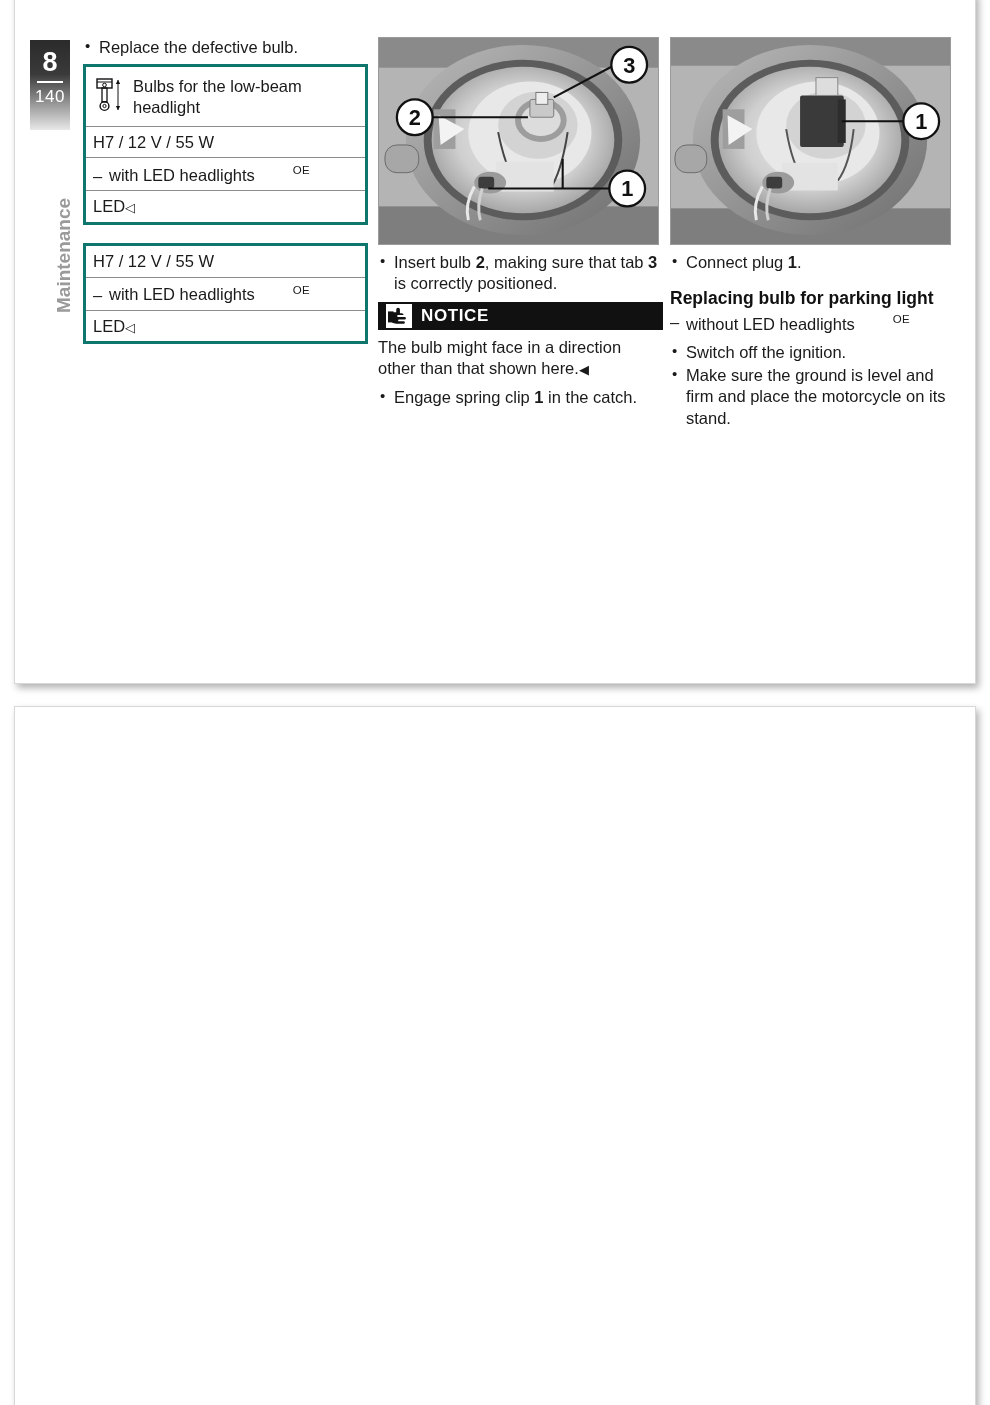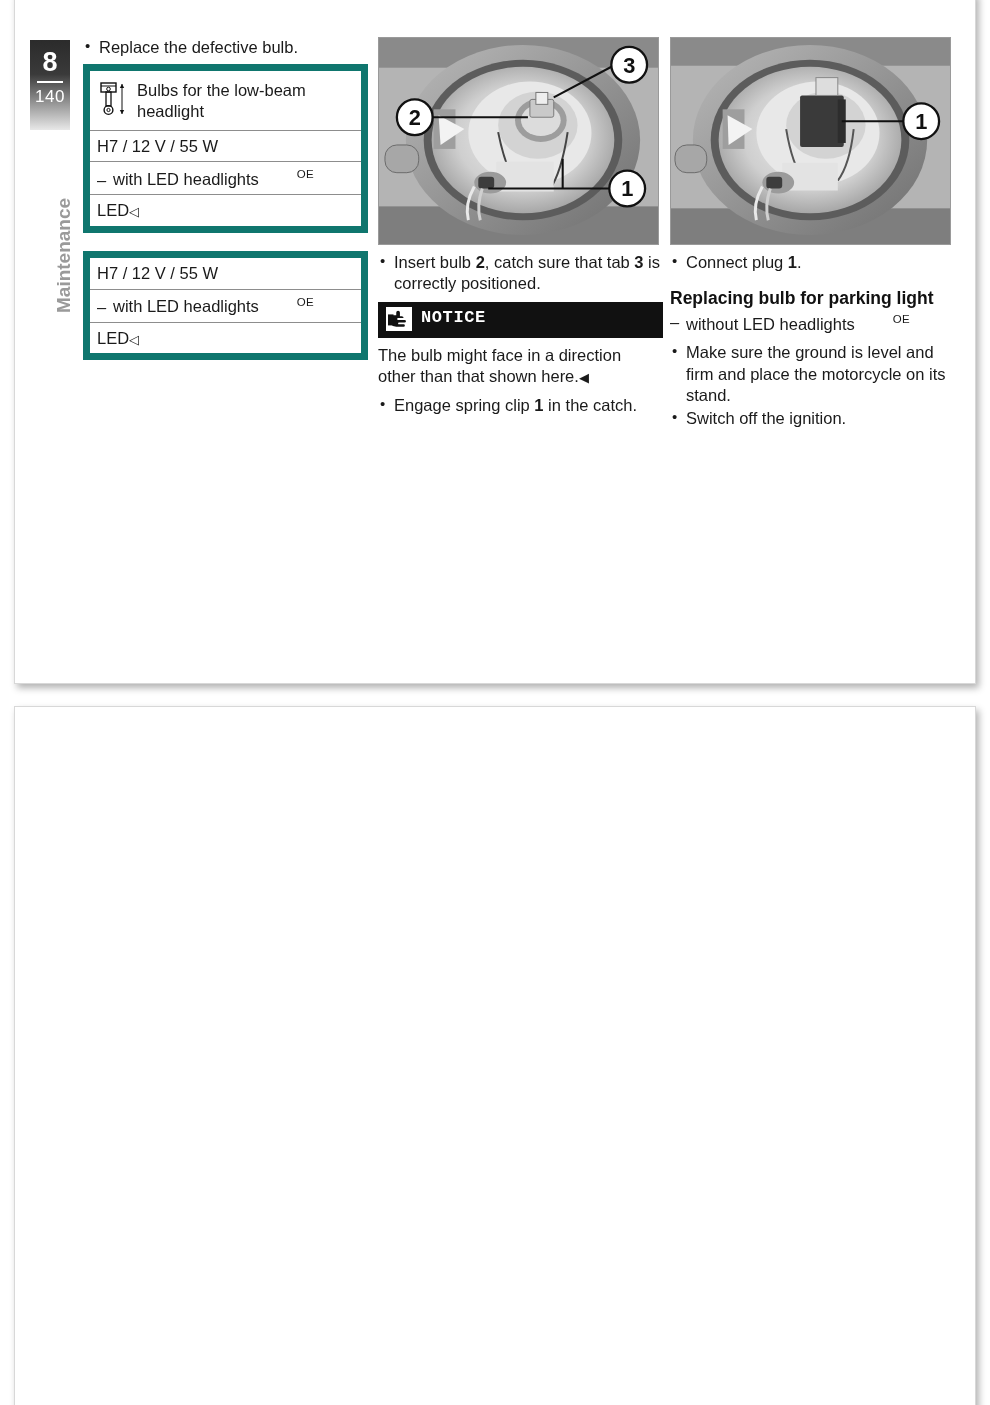--- a/index.html
+++ b/index.html
@@ -88,21 +88,21 @@
     content: "\2013";
     position: absolute; left: 0px; top: 0px;
   }
   sup.oe { font-size: 11.5px; vertical-align: super; letter-spacing: 0.3px; padding-left: 38px; }
   .endmark { font-size: 13px; letter-spacing: -1px; }
   .gap { height: 12px; }
   .gap-sm { height: 7px; }
 
   
   .spec {
-    border: 7px solid #0f766e;
+    border: 3px solid #0f766e;
     margin: 6px 0 0 0;
     background: #fff;
     width: 100%;
   }
   .spec .srow {
     border-bottom: 1px solid #8d8d8d;
     padding: 5px 7px;
     font-size: 16.5px;
     color: #1a1a1a;
     line-height: 1.25;
@@ -115,25 +115,24 @@
   }
   .spec .head .label { padding-left: 10px; padding-top: 1px; }
 
   
   .bulb-ico { flex: 0 0 auto; width: 30px; height: 40px; margin-top: 1px; }
 
   
   .notice {
     background: #111111;
     color: #ffffff;
-    display: flex; align-items: flex-start;
+    display: flex; align-items: center;
     padding: 5px 8px;
     margin: 7px 0 7px 0;
-    height: 36px;
-    font-family: Liberation Mono, monospace;
+    height: 28px;
   }
   .notice .hand {
     flex: 0 0 auto;
     width: 26px; height: 24px;
     background: #ffffff;
     margin-right: 9px;
     display: flex; align-items: center; justify-content: center;
   }
   .notice .ntext {
     font-size: 17px; font-weight: bold; letter-spacing: 0.6px;
@@ -273,21 +272,21 @@
             <line x1="185" y1="122" x2="185" y2="152" stroke="#111" stroke-width="2.1"></line>
             <circle cx="250" cy="152" r="18" fill="#fff" stroke="#111" stroke-width="2.3"></circle>
             <text x="250" y="160" font-family="Liberation Sans, sans-serif" font-size="22" font-weight="bold" text-anchor="middle" fill="#111">1</text>
           </g>
         </svg>
       </div>
 
       <div class="gap-sm"></div>
 
       <ul class="bullets">
-        <li><span>Insert bulb </span><span class="b">2</span><span>, catch sure that tab </span><span class="b">3</span><span> is correctly positioned.</span></li>
+        <li><span>Insert bulb </span><span class="b">2</span><span>, making sure that tab </span><span class="b">3</span><span> is correctly positioned.</span></li>
       </ul>
 
       <div class="notice">
         <span class="hand">
           <svg viewBox="0 0 26 24" width="24" height="22">
             <path d="M3 8 h7 v-3 q0-2 2-2 q2 0 2 2 v4 h2 q2 0 2 2 h-6 q-1 0 -1 1 q0 1 1 1 h7 q1.6 0 1.6 1.4 q0 1.4 -1.6 1.4 h-6 q-1 0 -1 1 q0 1 1 1 h5 q1.4 0 1.4 1.3 q0 1.3 -1.4 1.3 h-8 q-4 0 -6 -3 z" fill="#111"></path>
             <rect x="1" y="7" width="6" height="12" fill="#111"></rect>
           </svg>
         </span>
         <span class="ntext">NOTICE</span>
@@ -340,22 +339,22 @@
         <li><span>Connect plug </span><span class="b">1</span><span>.</span></li>
       </ul>
 
       <div class="subhead">Replacing bulb for parking light</div>
 
       <div class="dash-item"><span>without LED headlights</span><sup class="oe">OE</sup></div>
 
       <div class="gap-sm"></div>
 
       <ul class="bullets">
+        <li>Switch off the ignition.</li>
         <li>Make sure the ground is level and firm and place the motorcycle on its stand.</li>
-        <li>Switch off the ignition.</li>
       </ul>
     </div>
   </div>
 
   <div class="page" id="page-bottom">
 
     
 
     
 

